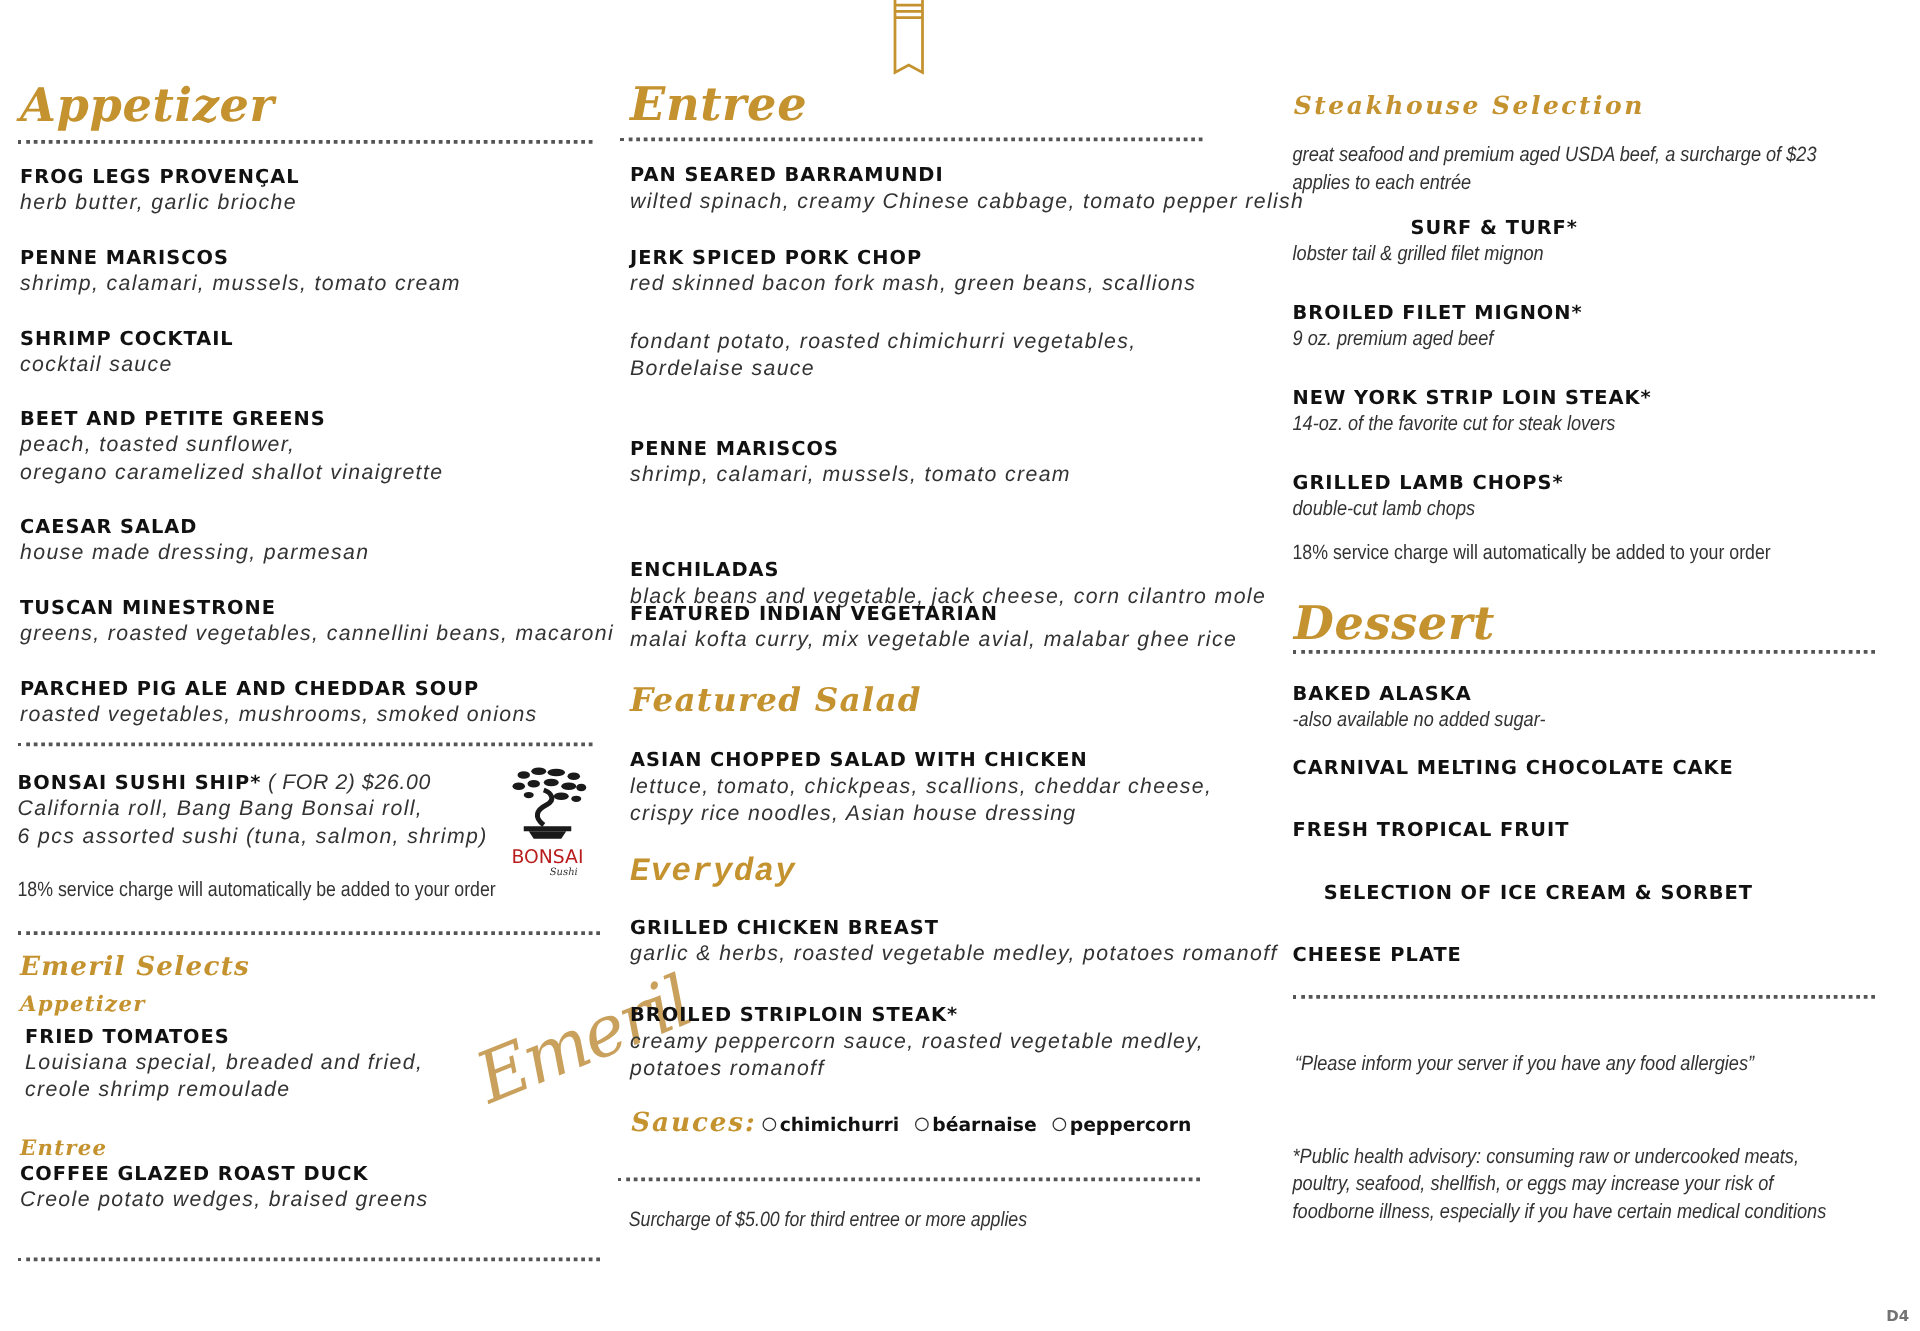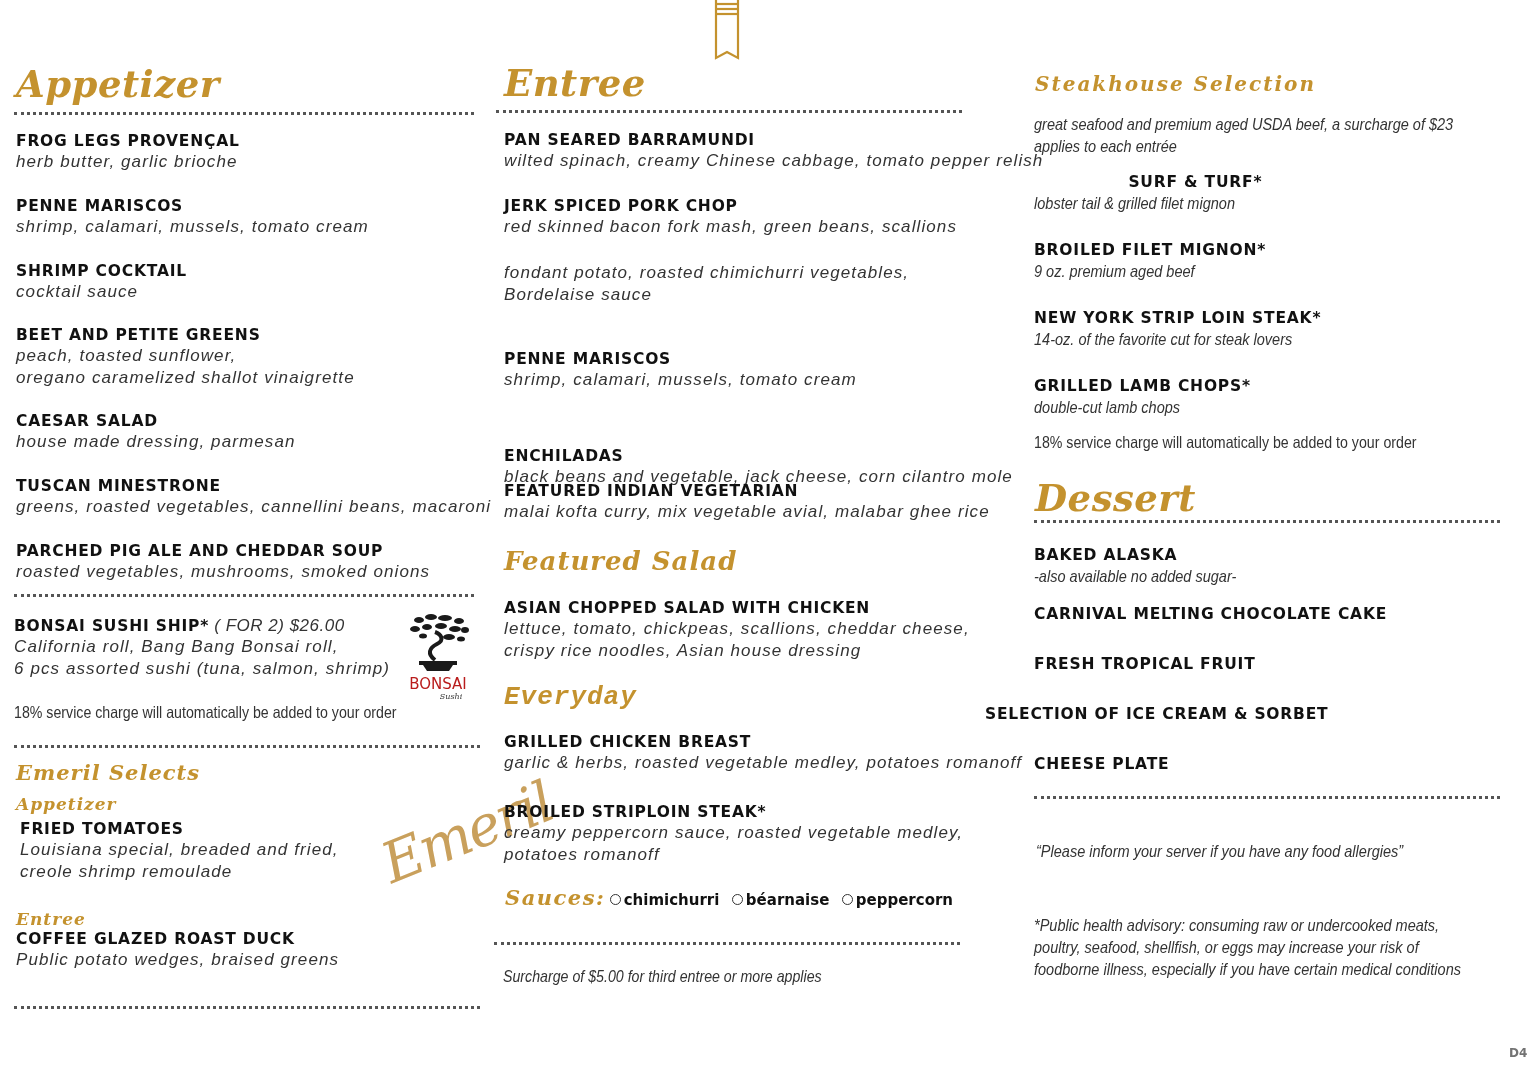--- a/index.html
+++ b/index.html
@@ -104,21 +104,21 @@
 <h2 class="abs h-sec h-small" style="left:16px;top:760px;font-size:21px;">Emeril Selects</h2>
 <h3 class="abs h-sec h-small" style="left:16px;top:794px;font-size:17px;">Appetizer</h3>
 <div class="item" style="left:20px;top:819px;">
   <div class="name">FRIED TOMATOES</div>
   <div class="desc">Louisiana special, breaded and fried,
 creole shrimp remoulade</div>
 </div>
 <h3 class="abs h-sec h-small" style="left:16px;top:909px;font-size:17px;">Entree</h3>
 <div class="item" style="left:16px;top:929px;">
   <div class="name">COFFEE GLAZED ROAST DUCK</div>
-  <div class="desc">Public potato wedges, braised greens</div>
+  <div class="desc">Creole potato wedges, braised greens</div>
 </div>
 
 <div class="abs" style="left:378px;top:800px;transform:rotate(-22deg);font-family:'DejaVu Serif',serif;font-style:italic;font-size:56px;color:#c9a05c;letter-spacing:-2px;">Emeril</div>
 
 <div class="abs dots" style="left:14px;top:1006px;width:466px;"></div>
 
 <h1 class="abs h-sec h-big" style="left:504px;top:61px;">Entree</h1>
 <div class="abs dots" style="left:496px;top:110px;width:466px;"></div>
 
 <div class="item" style="left:504px;top:130px;">
@@ -202,21 +202,21 @@
 <div class="item" style="left:1034px;top:545px;">
   <div class="name">BAKED ALASKA</div>
   <div class="desc-c">-also available no added sugar-</div>
 </div>
 <div class="item" style="left:1034px;top:604px;">
   <div class="name">CARNIVAL MELTING CHOCOLATE CAKE</div>
 </div>
 <div class="item" style="left:1034px;top:654px;">
   <div class="name">FRESH TROPICAL FRUIT</div>
 </div>
-<div class="item" style="left:985px;top:704px;">
+<div class="item" style="left:1059px;top:704px;">
   <div class="name">SELECTION OF ICE CREAM &amp; SORBET</div>
 </div>
 <div class="item" style="left:1034px;top:754px;">
   <div class="name">CHEESE PLATE</div>
 </div>
 
 <div class="abs dots" style="left:1034px;top:796px;width:466px;"></div>
 
 <div class="abs desc-c" style="left:1036px;top:840px;width:560px;">“Please inform your server if you have any food allergies”</div>
 <div class="abs desc-c" style="left:1034px;top:914px;width:560px;">*Public health advisory: consuming raw or undercooked meats,

